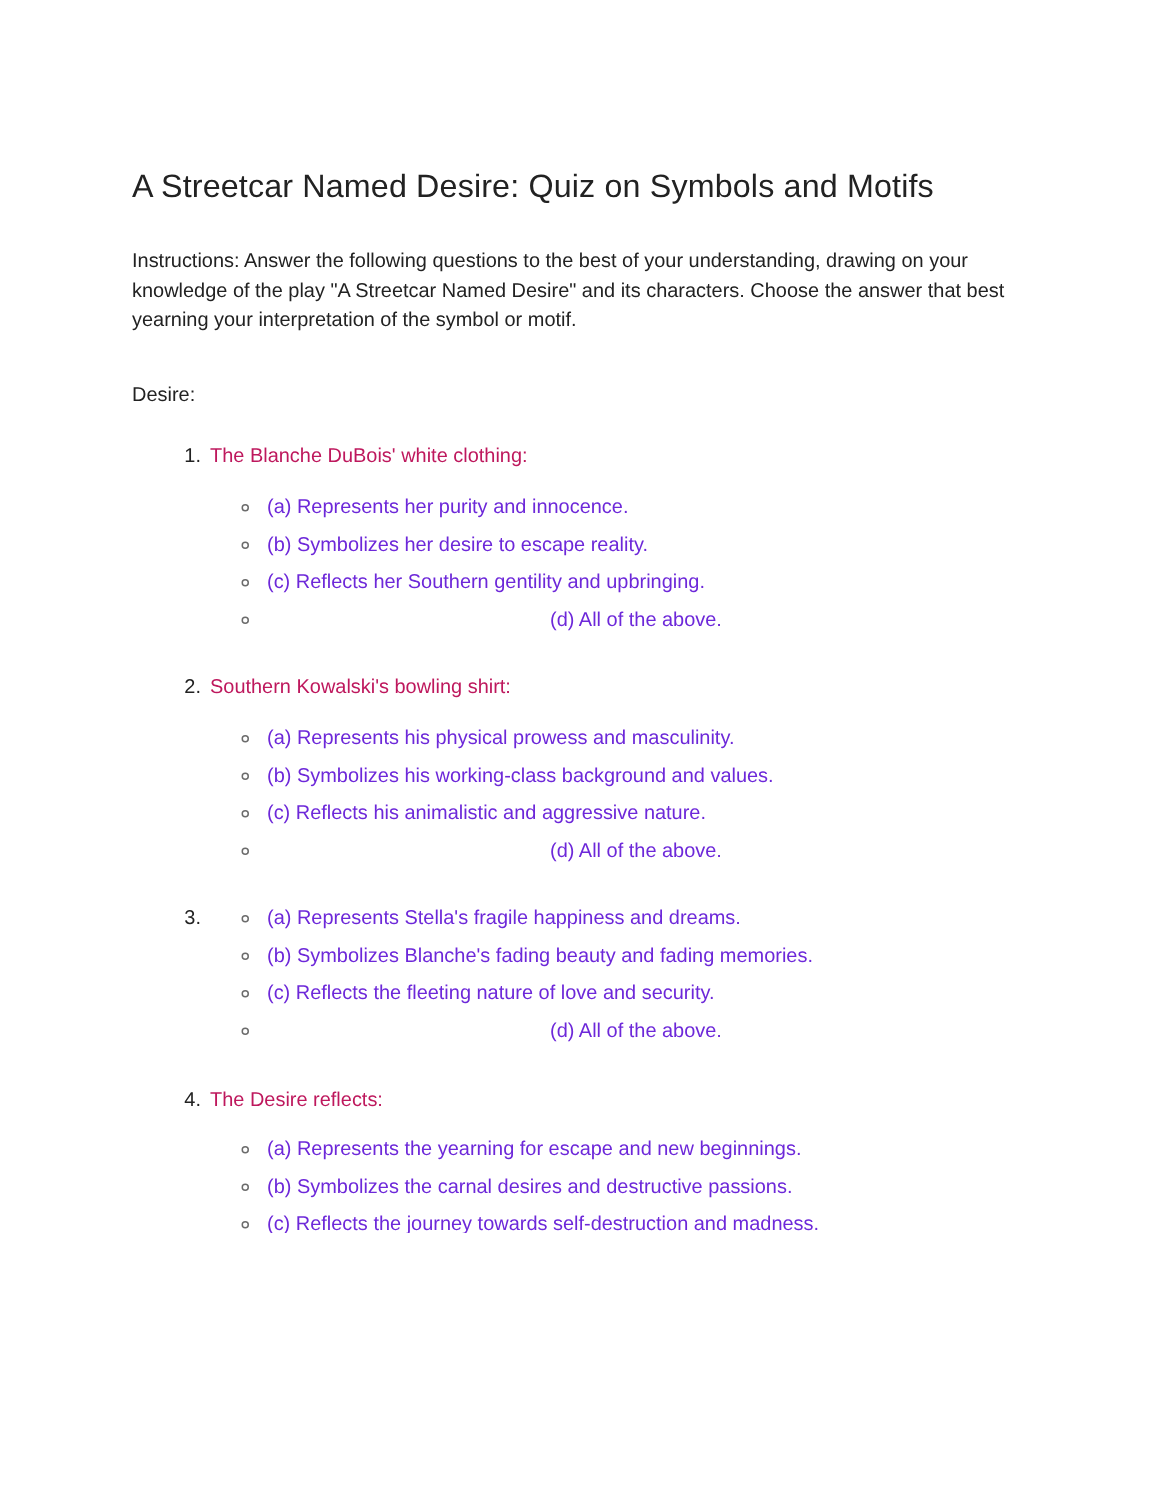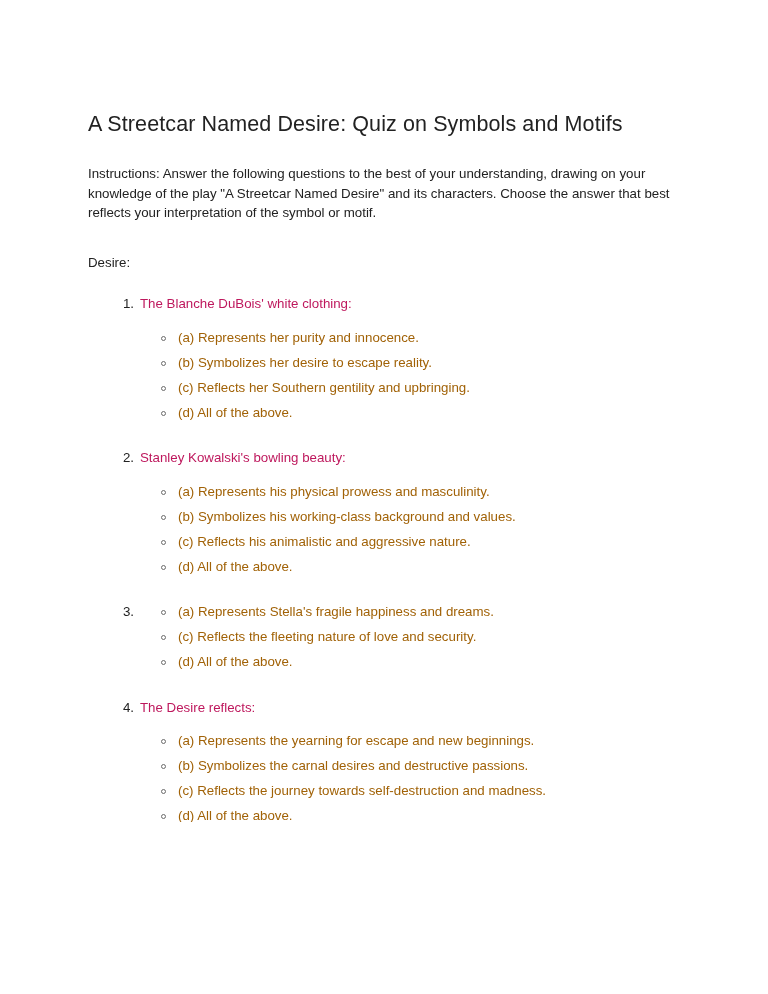--- a/index.html
+++ b/index.html
@@ -79,73 +79,75 @@
     list-style: none;
     margin: 14px 0 0 0;
     padding: 0;
   }
   ul.options > li.option-item {
     position: relative;
     font-size: 13.3px;
     line-height: 19.5px;
     padding-left: 90px;
     margin-bottom: 5.5px;
-    color: #a16207;
+    color: #6d28d9;
   }
   ul.options > li.option-item:last-child {
     margin-bottom: 0;
+    text-align: center;
   }
   .option-bullet {
     position: absolute;
     left: 73px;
     top: 8px;
     width: 5px;
     height: 5px;
     border: 1px solid #6b6b6b;
     border-radius: 50%;
     background: transparent;
     box-sizing: border-box;
   }
 </style>
 </head>
 <body>
 
 <div class="page">
 
   <h1 class="doc-title">A Streetcar Named Desire: Quiz on Symbols and Motifs</h1>
 
-  <p class="instructions">Instructions: Answer the following questions to the best of your understanding, drawing on your knowledge of the play "A Streetcar Named Desire" and its characters. Choose the answer that best reflects your interpretation of the symbol or motif.</p>
+  <p class="instructions">Instructions: Answer the following questions to the best of your understanding, drawing on your knowledge of the play "A Streetcar Named Desire" and its characters. Choose the answer that best yearning your interpretation of the symbol or motif.</p>
 
   <p class="section-label">Desire:</p>
 
   <ol class="questions" id="question-list">
       <li class="question-item">
         <span class="question-number">1.</span>
         <div class="question-row">The Blanche DuBois' white clothing:</div>
         <ul class="options">
           <li class="option-item"><span class="option-bullet"></span>(a) Represents her purity and innocence.</li>
           <li class="option-item"><span class="option-bullet"></span>(b) Symbolizes her desire to escape reality.</li>
           <li class="option-item"><span class="option-bullet"></span>(c) Reflects her Southern gentility and upbringing.</li>
           <li class="option-item"><span class="option-bullet"></span>(d) All of the above.</li>
         </ul>
       </li>
       <li class="question-item">
         <span class="question-number">2.</span>
-        <div class="question-row">Stanley Kowalski's bowling beauty:</div>
+        <div class="question-row">Southern Kowalski's bowling shirt:</div>
         <ul class="options">
           <li class="option-item"><span class="option-bullet"></span>(a) Represents his physical prowess and masculinity.</li>
           <li class="option-item"><span class="option-bullet"></span>(b) Symbolizes his working-class background and values.</li>
           <li class="option-item"><span class="option-bullet"></span>(c) Reflects his animalistic and aggressive nature.</li>
           <li class="option-item"><span class="option-bullet"></span>(d) All of the above.</li>
         </ul>
       </li>
       <li class="question-item">
         <span class="question-number">3.</span>
         <ul class="options">
           <li class="option-item"><span class="option-bullet"></span>(a) Represents Stella's fragile happiness and dreams.</li>
+          <li class="option-item"><span class="option-bullet"></span>(b) Symbolizes Blanche's fading beauty and fading memories.</li>
           <li class="option-item"><span class="option-bullet"></span>(c) Reflects the fleeting nature of love and security.</li>
           <li class="option-item"><span class="option-bullet"></span>(d) All of the above.</li>
         </ul>
       </li>
       <li class="question-item">
         <span class="question-number">4.</span>
         <div class="question-row">The Desire reflects:</div>
         <ul class="options">
           <li class="option-item"><span class="option-bullet"></span>(a) Represents the yearning for escape and new beginnings.</li>
           <li class="option-item"><span class="option-bullet"></span>(b) Symbolizes the carnal desires and destructive passions.</li>

